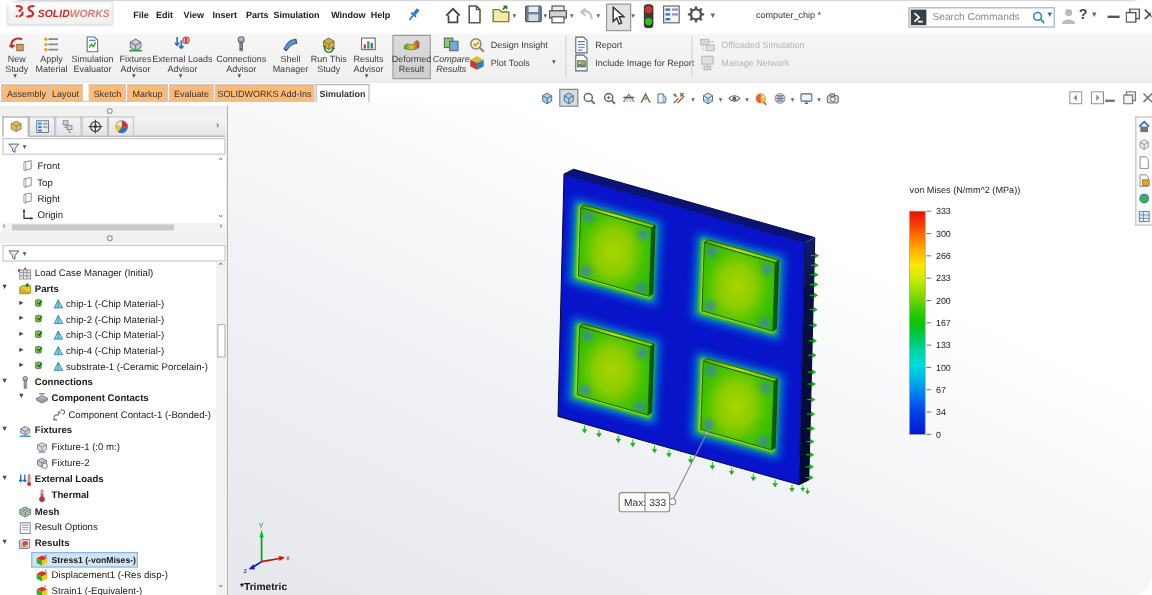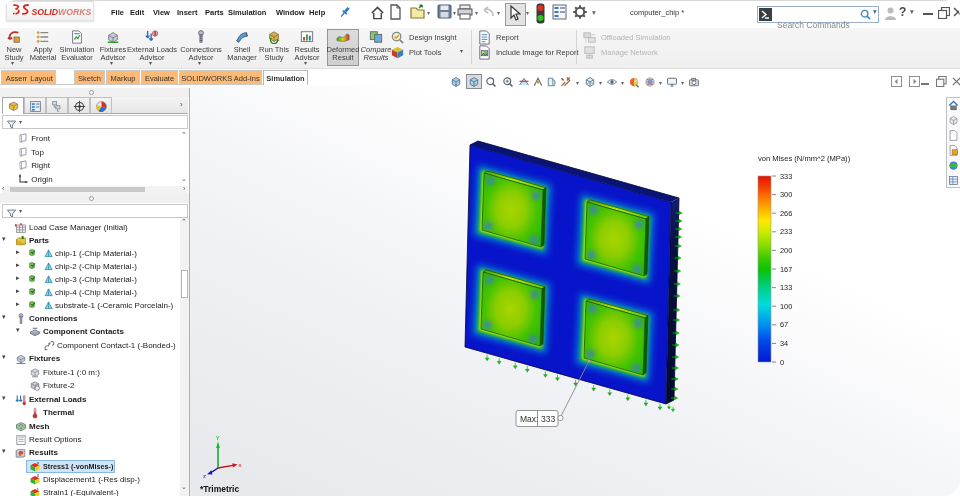--- a/index.html
+++ b/index.html
@@ -93,21 +93,21 @@
       </g>
     </svg>
 <div class="mnu" style="left:592px;color:#666;">▾</div>
 
 <div class="mnu" style="left:630px;color:#333;">computer_chip *</div>
 <div class="abs" style="left:757px;top:6px;width:122px;height:17px;background:#fff;border:1px solid #9ab0c8;box-sizing:border-box;"></div>
 <div class="abs" style="left:759px;top:8px;width:13px;height:13px;background:#3a3f46;"></div>
 <svg class="abs" style="left:760px;top:9px" width="11" height="11" viewBox="0 0 11 11">
       <path d="M2,2 L6,5.5 L2,9 M5,9 L9,9" stroke="#fff" stroke-width="1.4" fill="none"></path>
     </svg>
-<div class="abs" style="left:777px;top:9px;font-size:8.5px;color:#888;margin-top:11px;">Search Commands</div>
+<div class="abs" style="left:777px;top:9px;font-size:8.5px;color:#888;">Search Commands</div>
 <svg class="abs" style="left:860px;top:9px" width="11" height="11" viewBox="0 0 13 13">
       <circle cx="5.5" cy="5.5" r="3.8" fill="none" stroke="#3a88b8" stroke-width="1.6"></circle>
       <path d="M8.5,8.5 L12,12" stroke="#3a88b8" stroke-width="1.8"></path>
     </svg>
 <div class="mnu" style="left:873px;top:7px;color:#666;">▾</div>
 <svg class="abs" style="left:884px;top:6px" width="13" height="16" viewBox="0 0 13 16">
       <circle cx="6.5" cy="4.5" r="3" fill="#b8bcc0"></circle>
       <path d="M1,14 C1,9 12,9 12,14 Z" fill="#b8bcc0"></path>
     </svg>
 <div class="abs" style="left:899px;top:5px;font-size:12px;font-weight:bold;color:#444;">?</div>
@@ -227,21 +227,21 @@
       </svg></div>
 <div class="rbw" style="left:601px;top:33px;color:#b4b4b4;">Offloaded Simulation</div>
 <div class="abs" style="left:582px;top:45px;"><svg width="15" height="15" viewBox="0 0 16 16">
         <rect x="3" y="2" width="10" height="7" fill="#e0e0e0" stroke="#bbb"></rect>
         <rect x="5" y="11" width="6" height="3" fill="#d8d8d8" stroke="#bbb"></rect>
         <path d="M8,9 v2" stroke="#bbb"></path>
       </svg></div>
 <div class="rbw" style="left:601px;top:48px;color:#b4b4b4;">Manage Network</div>
 <div class="abs" style="left:0;top:69px;width:960px;height:19px;background:#fff;"></div>
 <div class="tab" style="left:1px;width:42px;">Assembly</div>
-<div class="tab" style="left:27px;width:29px;">Layout</div>
+<div class="tab" style="left:40px;width:29px;">Layout</div>
 <div class="tab" style="left:74px;width:31px;">Sketch</div>
 <div class="tab" style="left:106px;width:34px;">Markup</div>
 <div class="tab" style="left:141px;width:37px;">Evaluate</div>
 <div class="tab" style="left:179px;width:83px;">SOLIDWORKS Add-Ins</div>
 <div class="tab" style="left:263px;width:45px;background:#fff;border-color:#b8b8b8;font-weight:bold;">Simulation</div>
 <div class="abs" style="left:0;top:84px;width:263px;height:1px;background:#c9c9c9;"></div>
 <div class="abs" style="left:0;top:88px;width:190px;height:408px;background:#fff;border-right:1px solid #b0b0b0;box-sizing:border-box;"></div>
 <div class="abs" style="left:0;top:88px;width:189px;height:9px;background:#f0f0f0;"></div>
 <div class="abs" style="left:89px;top:90px;width:5px;height:5px;border:1px solid #999;border-radius:50%;background:#fff;box-sizing:border-box;"></div>
 <div class="abs" style="left:2px;top:97px;width:22px;height:17px;background:#fff;border:1px solid #a8a8a8;border-bottom:none;box-sizing:border-box;text-align:center;padding-top:1px;"><svg width="13" height="13" viewBox="0 0 16 16">

